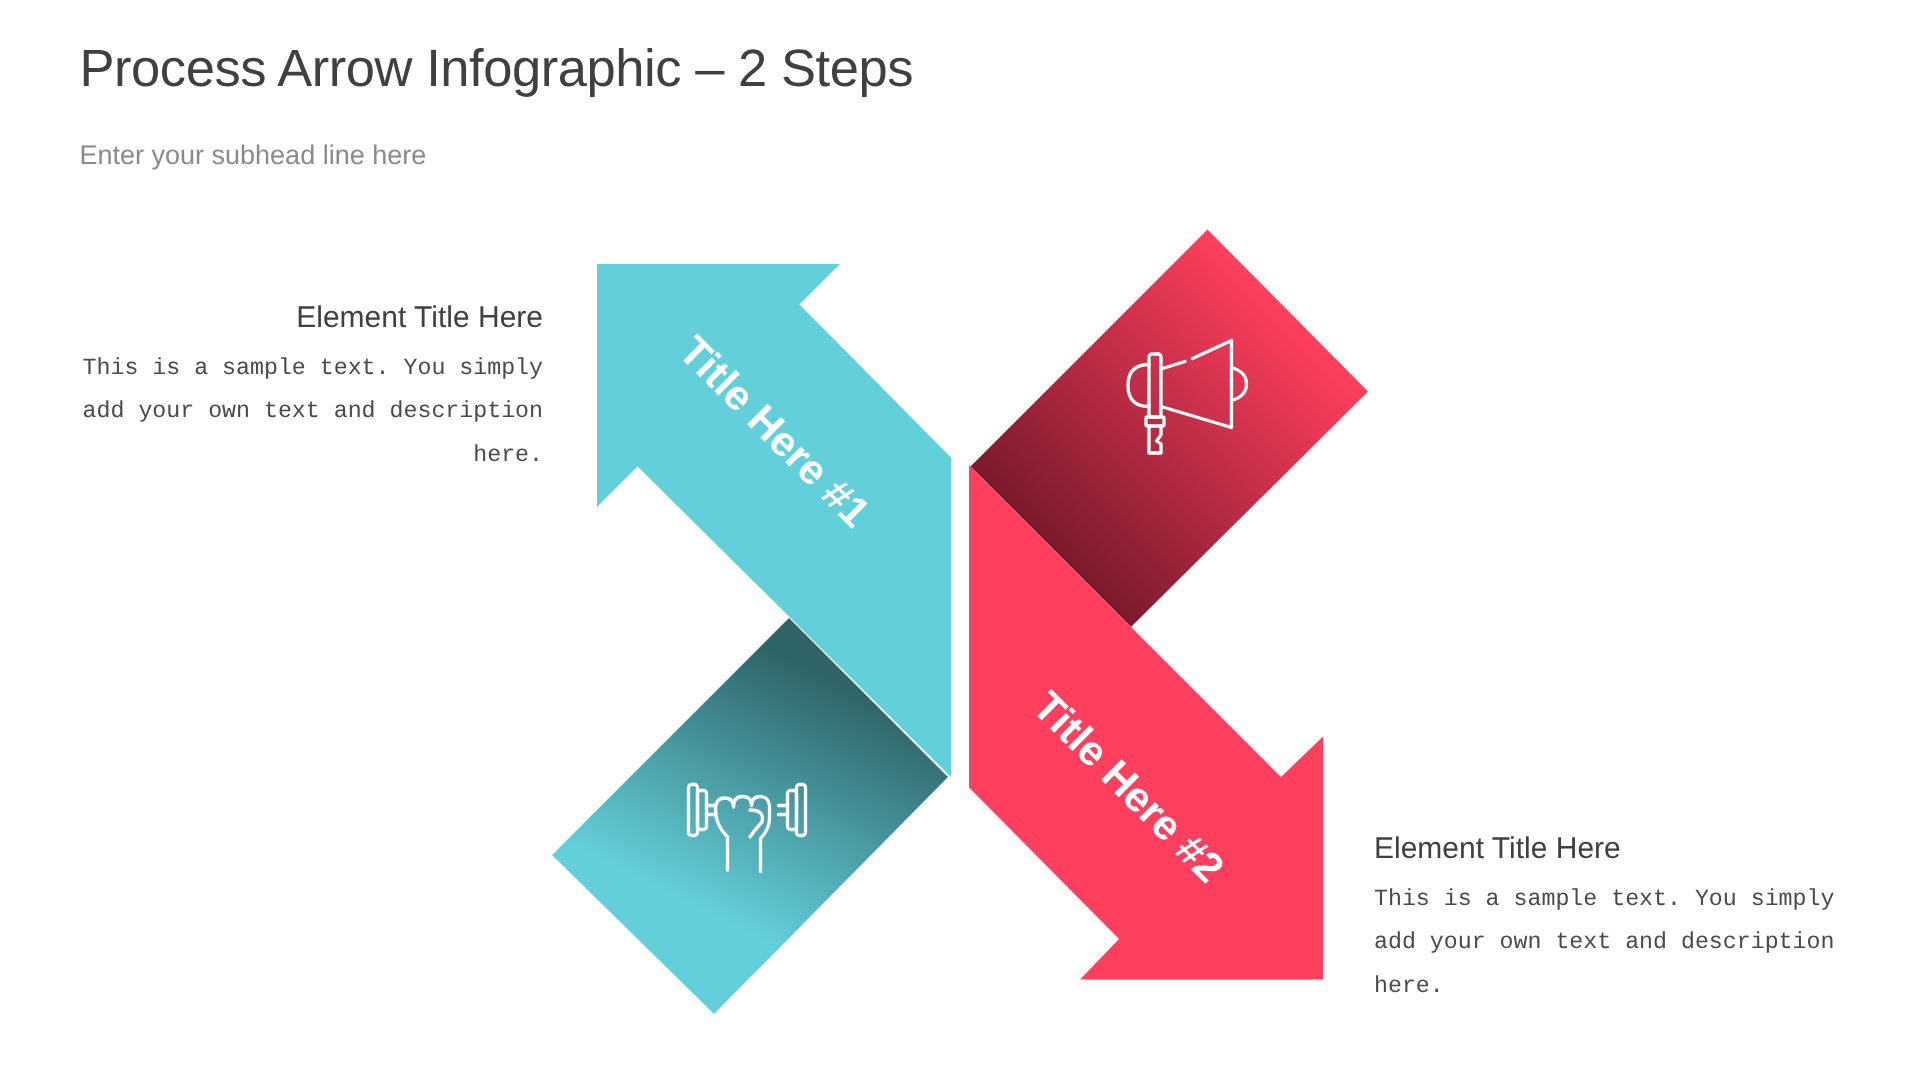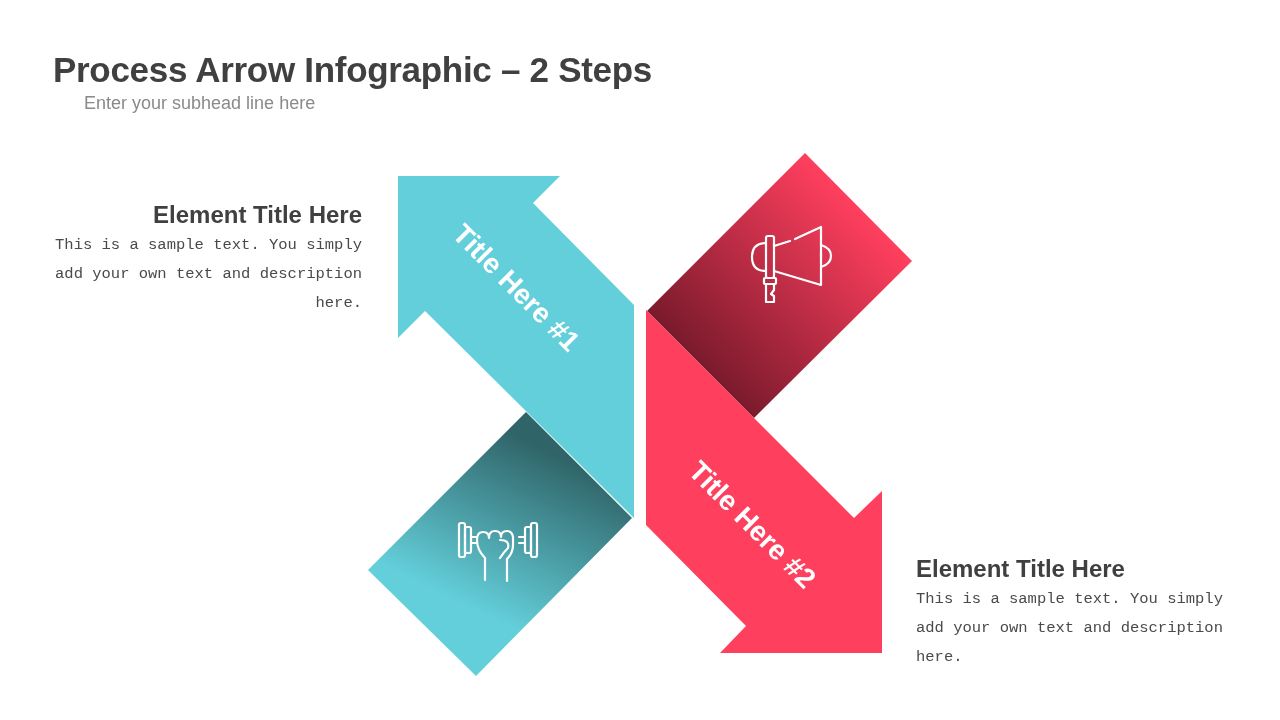--- a/index.html
+++ b/index.html
@@ -1,19 +1,19 @@
 <!DOCTYPE html>
 <html><head>
 <meta charset="utf-8">
 <style>
   html, body { margin:0; padding:0; }
   body { width:1280px; height:720px; background:#ffffff; position:relative; overflow:hidden; font-family:"Liberation Sans", sans-serif; }
-  .title { position:absolute; left:53px; top:50px; font-size:35px; font-weight:bold; color:#404040; letter-spacing:-0.3px; white-space:nowrap; }
-  .subhead { position:absolute; left:53px; top:93px; font-size:18px; color:#8a8a8a; white-space:nowrap;margin-left:31px; }
-  .elem-title { position:absolute; font-size:24px; font-weight:bold; color:#404040; white-space:nowrap; }
+  .title { position:absolute; left:53px; top:26px; font-size:35px; font-weight:normal; color:#404040; letter-spacing:-0.3px; white-space:nowrap; }
+  .subhead { position:absolute; left:53px; top:93px; font-size:18px; color:#8a8a8a; white-space:nowrap; }
+  .elem-title { position:absolute; font-size:20px; font-weight:normal; color:#404040; white-space:nowrap; }
   .elem-desc { position:absolute; font-size:15.5px; color:#4a4a4a; line-height:29px; width:330px;font-family:Liberation Mono, monospace; }
   .left-block { text-align:right; }
   svg.art { position:absolute; left:0; top:0; }
   .arrow-label { position:absolute; font-size:28px; font-weight:bold; color:#ffffff; white-space:nowrap; transform-origin:center center; }
 </style>
 </head>
 <body>
 
 <div class="title">Process Arrow Infographic – 2 Steps</div>
 <div class="subhead">Enter your subhead line here</div>

